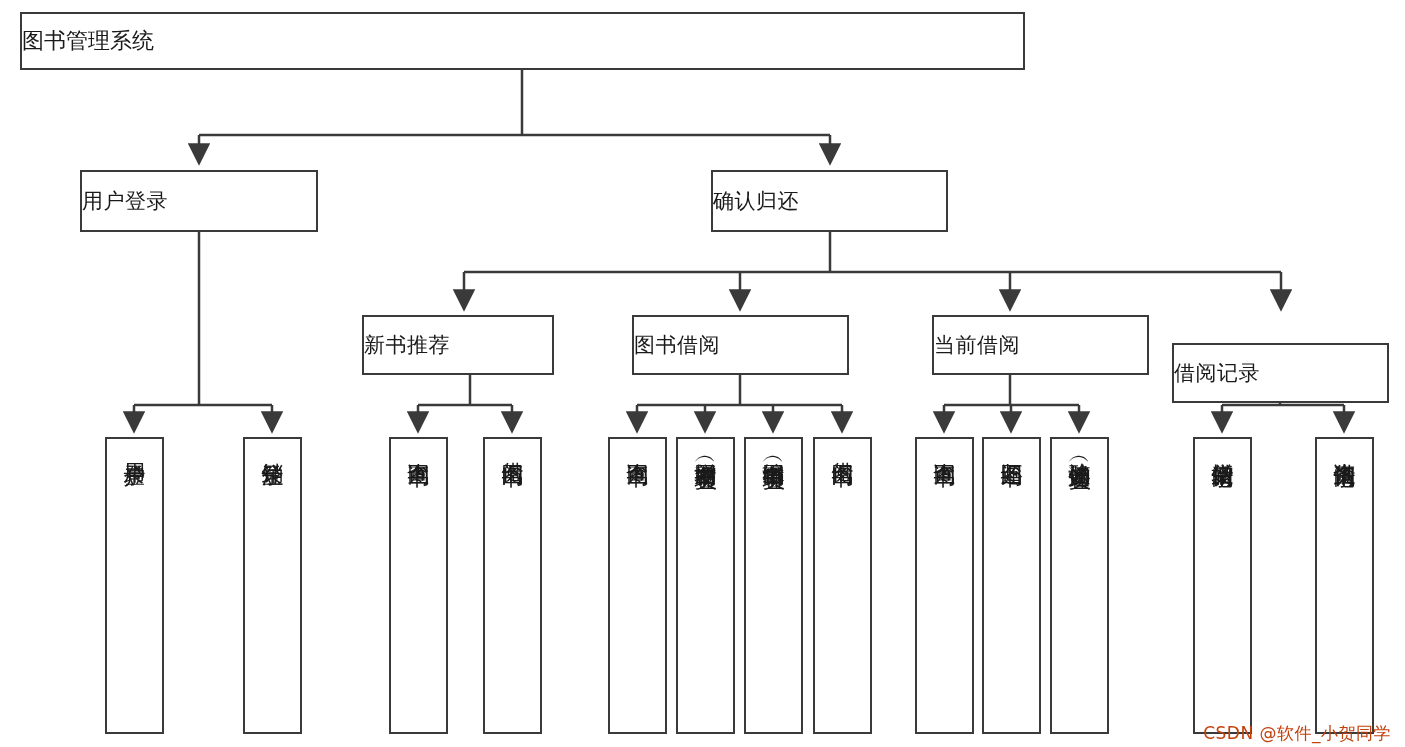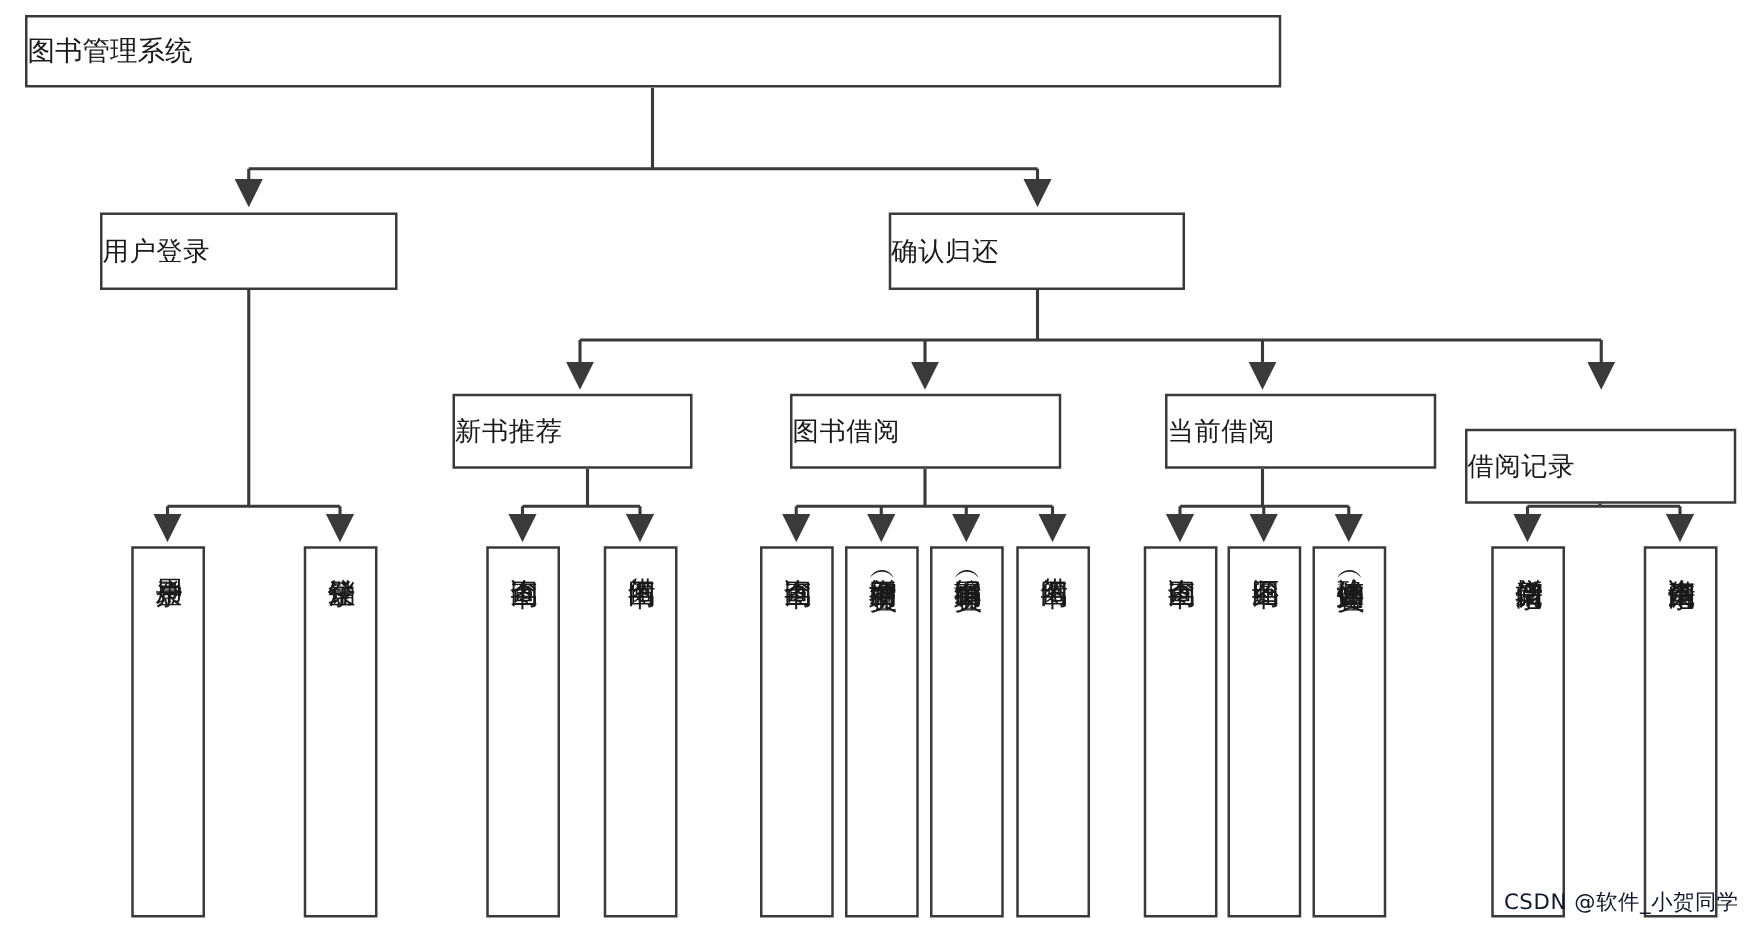--- a/index.html
+++ b/index.html
@@ -52,23 +52,23 @@
     text-orientation: upright;
     font-size: 22px;
     line-height: 1.18;
     letter-spacing: 1px;
     white-space: nowrap;
     -webkit-writing-mode: vertical-rl;
   }
   .watermark {
     position: absolute;
     right: 14px;
-    bottom: 14px;
+    bottom: 2px;
     font-size: 17px;
-    color: #0f172a;
+    color: #c2410c;
     letter-spacing: 0.5px;
     user-select: none;
     white-space: nowrap;
     margin-left: 16px;
   }
 </style>
 </head>
 <body>
 
 <div id="canvas">

